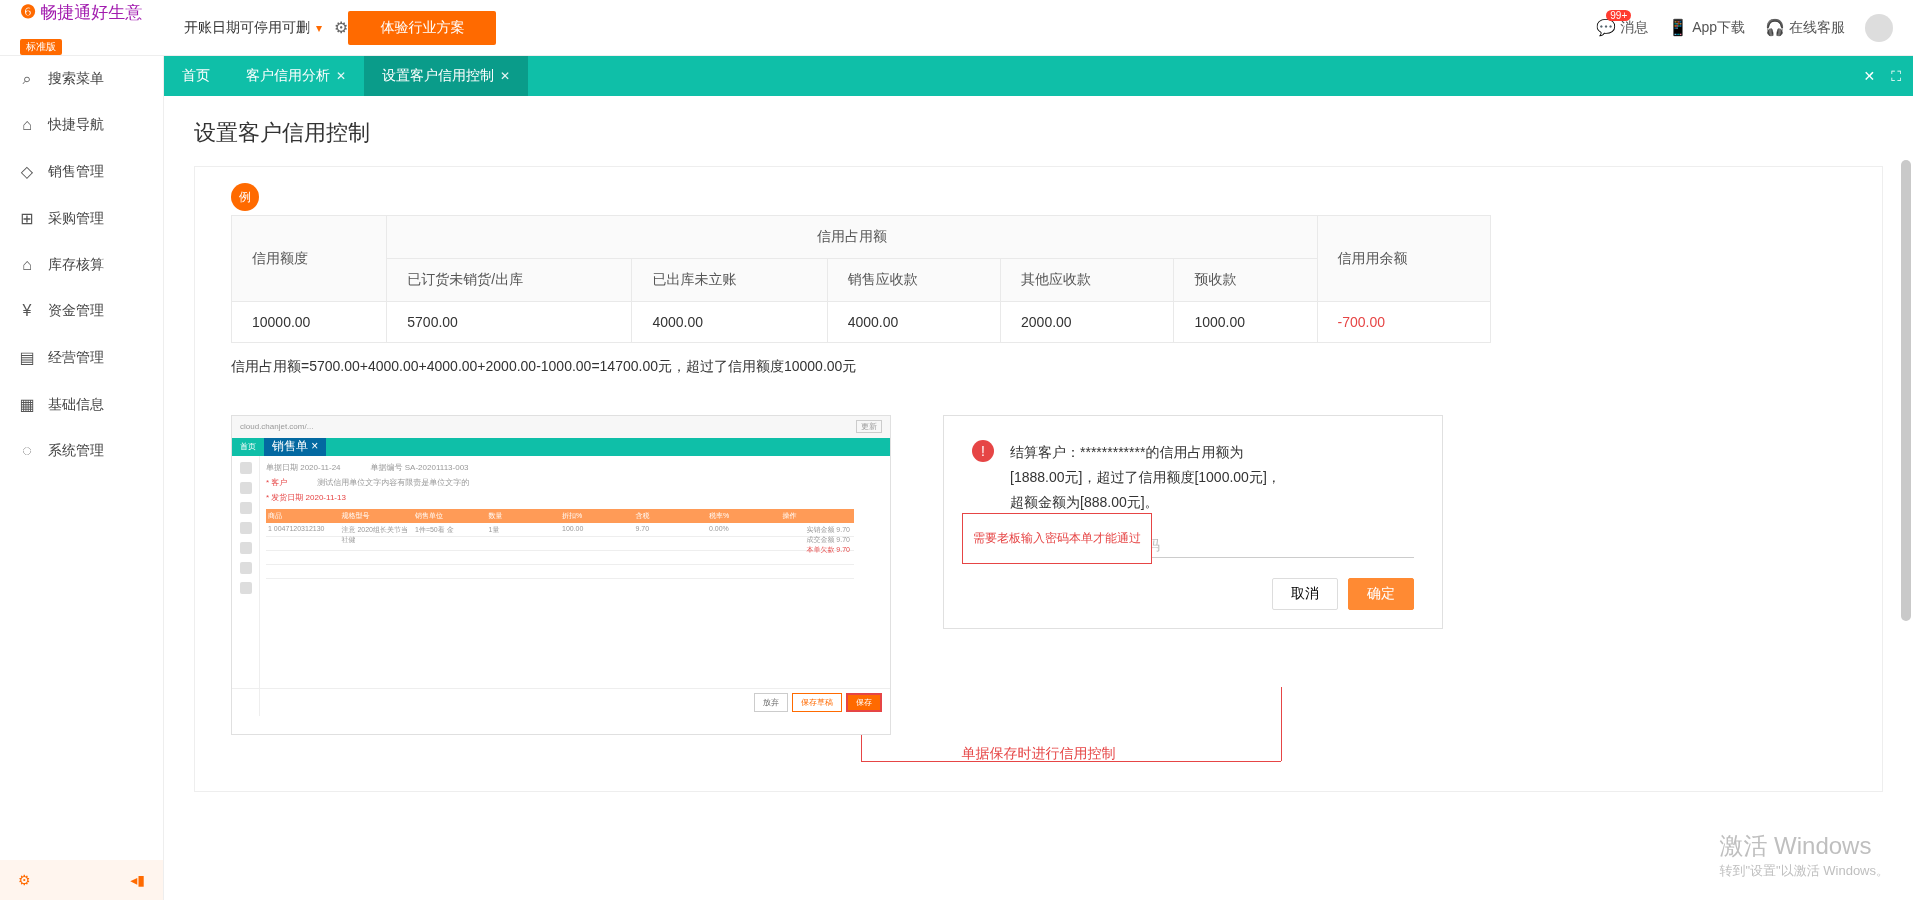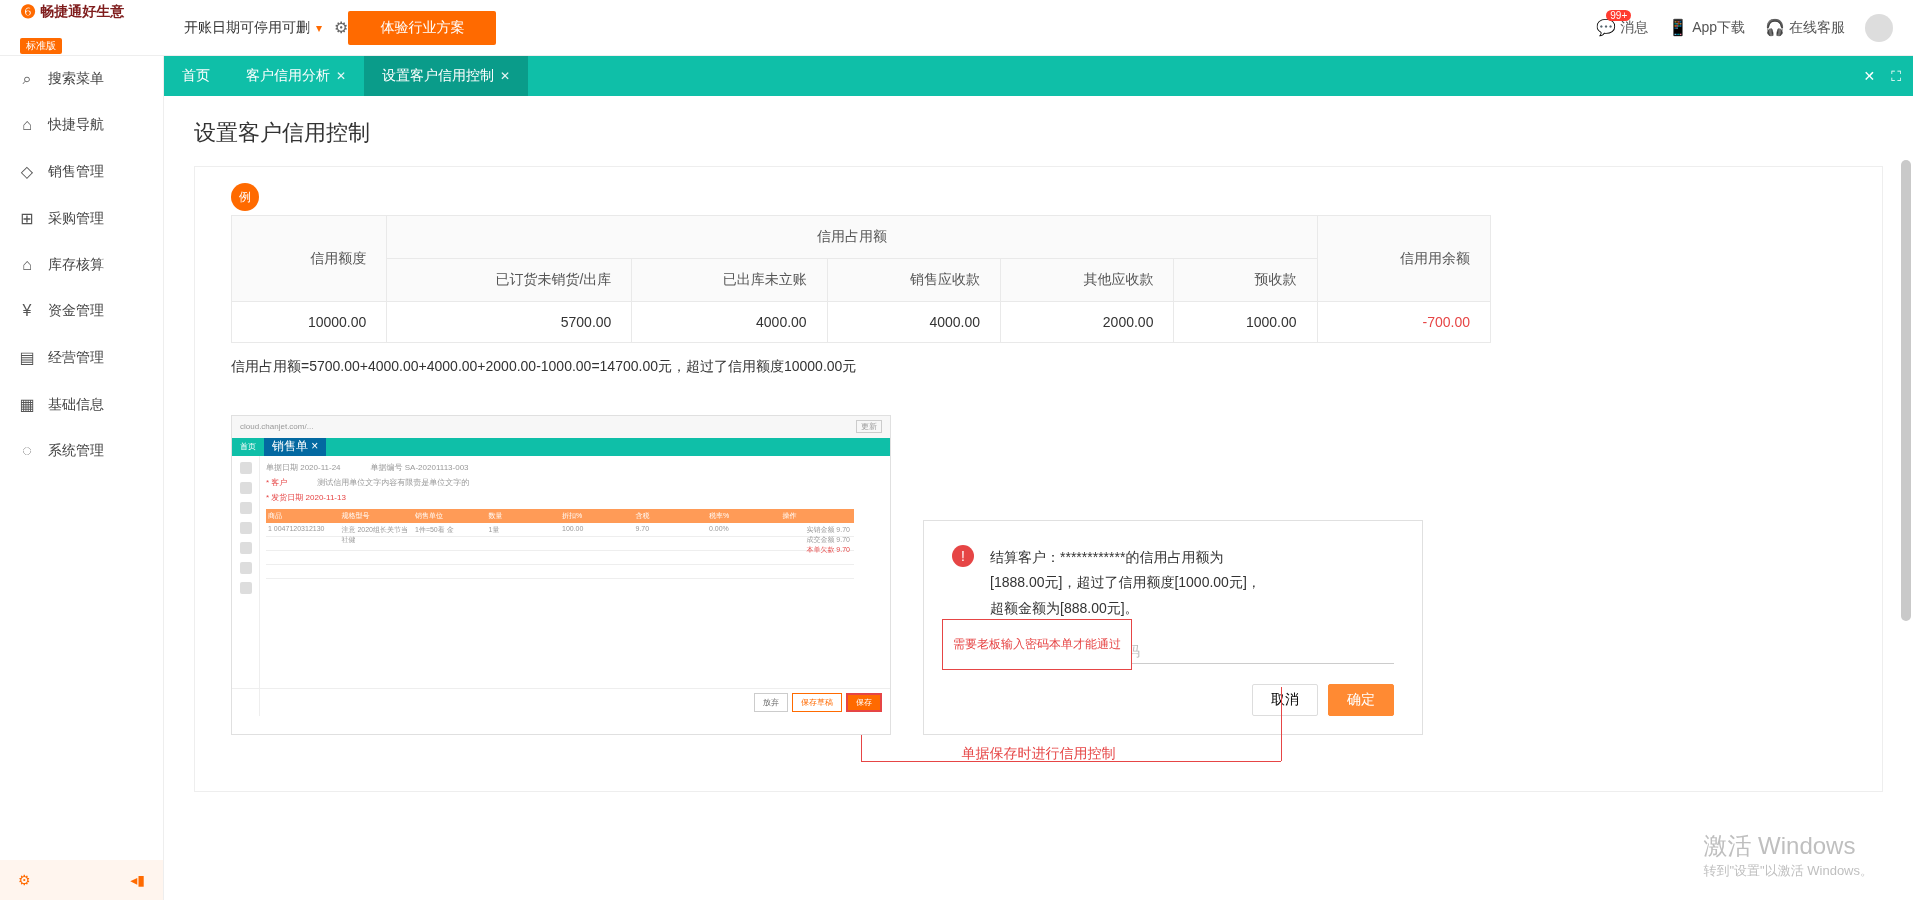--- a/index.html
+++ b/index.html
@@ -5,21 +5,21 @@
     * { margin: 0; padding: 0; box-sizing: border-box; }
     body { font-family: "Microsoft YaHei", "PingFang SC", sans-serif; font-size: 14px; color: #333; background: #fff; overflow: hidden; }
 
     .app { display: flex; flex-direction: column; height: 900px; width: 1913px; position: relative; }
 
     
     .header { display: flex; align-items: center; height: 56px; padding: 0 20px; background: #fff; border-bottom: 1px solid #eee; }
     .logo-wrap { display: flex; flex-direction: column; align-items: flex-start; width: 140px; }
     .logo-row { display: flex; align-items: center; gap: 4px; }
     .logo-mark { color: #ff6a00; font-size: 18px; font-weight: bold; }
-    .logo-text { color: #7f1d1d; font-size: 14px; font-weight: 700; }
+    .logo-text { color: #a21caf; font-size: 17px; font-weight: 400; }
     .logo-sub { background: #ff6a00; color: #fff; font-size: 10px; padding: 1px 6px; border-radius: 2px; margin-top: 15px; }
     .dropdown-label { display: flex; align-items: center; gap: 6px; color: #333; margin-left: 24px; cursor: pointer; }
     .chevron-down { color: #ff6a00; font-size: 12px; }
     .gear-btn { color: #666; margin-left: 12px; cursor: pointer; font-size: 16px; }
     .cta-btn { background: #ff6a00; color: #fff; border: none; border-radius: 2px; padding: 8px 32px; cursor: pointer; font-size: 14px; }
     .header-right { margin-left: auto; display: flex; align-items: center; gap: 20px; }
     .hdr-item { display: flex; align-items: center; gap: 4px; color: #555; cursor: pointer; position: relative; }
     .hdr-item .icon { font-size: 16px; color: #666; }
     .badge { background: #ff3b30; color: #fff; font-size: 10px; padding: 0 4px; border-radius: 8px; position: absolute; top: -8px; left: 10px; white-space: nowrap; }
     .avatar { width: 28px; height: 28px; border-radius: 50%; background: #ddd; }
@@ -46,27 +46,27 @@
     .page { flex: 1; overflow: auto; padding: 22px 30px 40px; }
     .page-title { font-size: 22px; font-weight: 500; margin-bottom: 18px; }
 
     .content-box { border: 1px solid #eee; padding: 20px 36px 28px; }
     .example-row { display: flex; align-items: center; gap: 8px; }
     .example-badge { width: 28px; height: 28px; border-radius: 50%; background: #ff6a00; color: #fff; display: flex; align-items: center; justify-content: center; font-size: 12px; position: relative; top: -4px; }
     .example-text { font-size: 14px; line-height: 1.7; }
     .section-sub { margin: 18px 0 14px; }
 
     table.credit { border-collapse: collapse; width: 100%; max-width: 1260px; }
-    table.credit th, table.credit td { border: 1px solid #e9e9e9; padding: 12px 20px; font-weight: 400; text-align: right; font-size: 14px; }
+    table.credit th, table.credit td { border: 1px solid #e9e9e9; padding: 12px 20px; font-weight: 400; text-align: left; font-size: 14px; }
     table.credit th { background: #fafafa; color: #555; }
     .neg { color: #e64545; }
 
     .formula { margin-top: 12px; }
 
-    .illustration-row { display: flex; gap: 32px; align-items: flex-end; margin-top: 36px; position: relative; }
+    .illustration-row { display: flex; gap: 52px; align-items: flex-start; margin-top: 36px; position: relative; }
     .screenshot-mock { width: 660px; height: 320px; border: 1px solid #e0e0e0; position: relative; background: #fff; }
     .sm-top { height: 22px; background: #f7f7f7; font-size: 8px; color: #999; display:flex; align-items:center; padding:0 8px; justify-content:space-between; }
     .sm-tabbar { height: 18px; background: #0fbfa8; display:flex; align-items:center;}
     .sm-tab { background:#0369a1; color:#fff; font-size:12px; padding:0 8px; height:100%; display:flex; align-items:center;}
     .sm-body { padding: 6px 36px 6px 34px; font-size: 8px; color:#999; position:relative;}
     .sm-left { position:absolute; left:0; top:0; bottom:0; width:28px; background:#fff; border-right:1px solid #eee; display:flex; flex-direction:column; align-items:center; gap:8px; padding-top:6px;}
     .sm-left span{ width:12px; height:12px; background:#ddd; border-radius:2px;}
     .sm-form-row { display:flex; gap:30px; margin-bottom:4px;}
     .sm-table { margin-top:6px; }
     .sm-thead { background:#ff9b57; color:#fff; display:flex; font-size:7px;}
@@ -87,21 +87,21 @@
     .dialog-input::placeholder{ color:#bbb;}
     .callout-red { position:absolute; left:18px; bottom:64px; border:1px solid #e64545; color:#e64545; font-size:12px; padding:16px 10px; background:#fff;}
     .dialog-actions { display:flex; justify-content:flex-end; gap:10px; margin-top:20px;}
     .btn { padding:6px 18px; border-radius:2px; font-size:14px; cursor:pointer; border:1px solid #ddd; background:#fff;}
     .btn.primary { background:#ff8a33; border-color:#ff8a33; color:#fff;}
 
     .caption { color:#e64545; font-size:14px; text-align:center; margin-top:10px; width:100%;}
     .connector { position:absolute; border-top:1px solid #e64545; }
     .connector-v { position:absolute; border-left:1px solid #e64545; }
 
-    .watermark { position: absolute; right: 40px; bottom: 20px; color: #bfbfbf; text-align: left; }
+    .watermark { position: absolute; right: 24px; bottom: 20px; color: #bfbfbf; text-align: left; }
     .watermark .wm1 { font-size: 24px; }
     .watermark .wm2 { font-size: 13px; }
 
     .scrollbar-mock { position:absolute; right:2px; top:96px; bottom:8px; width:10px; }
     .scrollbar-thumb { position:absolute; top:8%; width:100%; height:58%; background:#c9c9c9; border-radius:5px;}
   </style>
 </head>
 <body>
 
 <div class="app">

